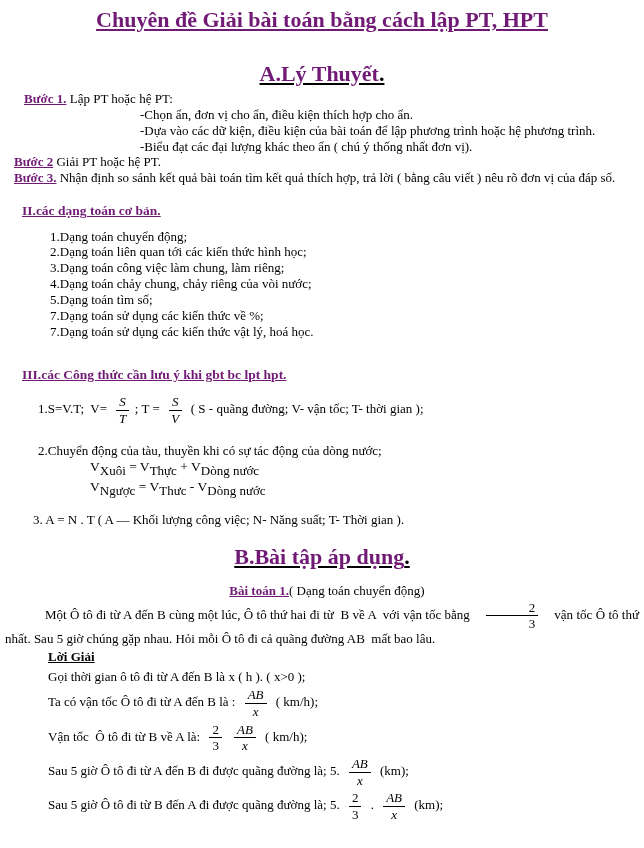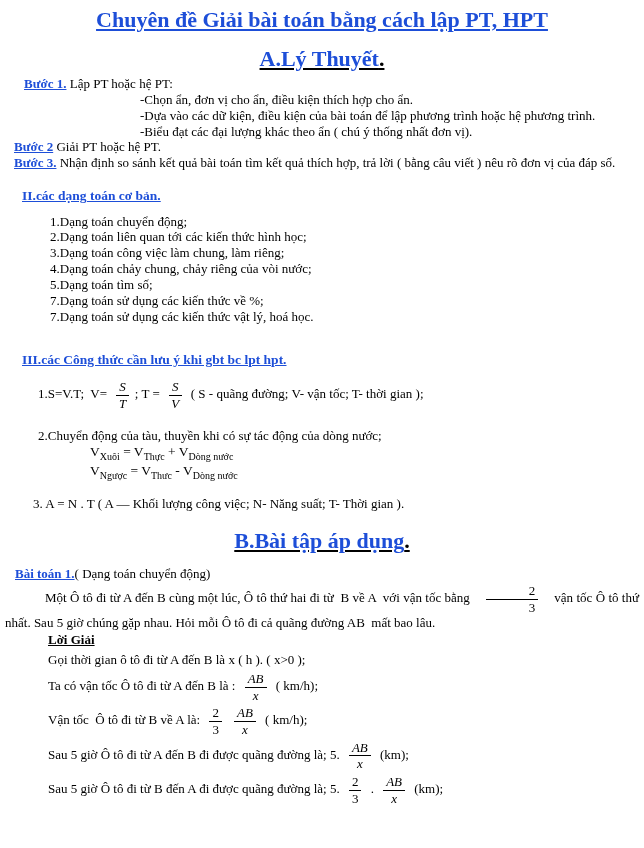--- a/index.html
+++ b/index.html
@@ -3,43 +3,43 @@
 <meta charset="utf-8">
 <style>
   html,body{margin:0;padding:0;}
   body{
     width:644px;height:848px;overflow:hidden;background:#fff;color:#000;
     font-family:"Liberation Serif",serif;font-size:13px;line-height:1.22;
     box-sizing:border-box;padding:0 5px 0 5px;
   }
   p{margin:0;padding:0;}
   span{white-space:pre-wrap;}
-  .red{color:#1d4ed8;}
+  .red{color:#701a75;}
   .b{font-weight:bold;}
   .u{text-decoration:underline;}
   .c{text-align:center;}
   .big{font-size:22px;line-height:1.25;}
   .h-sec{font-size:13.5px;}
   .title-row{margin-top:6px;}
-  .a-row{margin-top:11px;}
+  .a-row{margin-top:26px;}
   .sec1{margin-top:11px;margin-left:17px;}
   .step1{margin-top:4px;margin-left:19px;}
   .sub-item{margin-left:135px;}
   .step23{margin-left:0;text-indent:9px;text-align:justify;}
   .sec2{margin-top:17px;margin-left:17px;}
   .list{margin-top:9px;}
   .list p{margin-left:45px;}
   .sec3{margin-top:27px;margin-left:17px;}
   .fline{margin-top:12px;margin-left:33px;}
   .f2intro{margin-top:18px;margin-left:33px;}
   .vline{margin-left:85px;font-size:13.5px;}
-  .vline sub{font-size:10px;}
+  .vline sub{font-size:13px;}
   .f3line{margin-top:14px;margin-left:28px;}
   .b-row{margin-top:15px;}
-  .bt1{margin-top:12px;margin-left:10px;}
+  .bt1{margin-top:12px;margin-left:10px;text-align:center;}
   .stmt{margin-top:2px;text-indent:40px;text-align:justify;}
   .solhead{margin-left:43px;margin-top:2px;}
   .sol{margin-left:43px;margin-top:4px;}
   .frac{
     display:inline-block;vertical-align:middle;text-align:center;
     line-height:1.05;margin:0 6px;
   }
   .frac .num{display:block;border-bottom:1px solid #000;padding:0 3px 1px;}
   .frac .den{display:block;padding-top:1px;}
   .frac.it{font-style:italic;}

